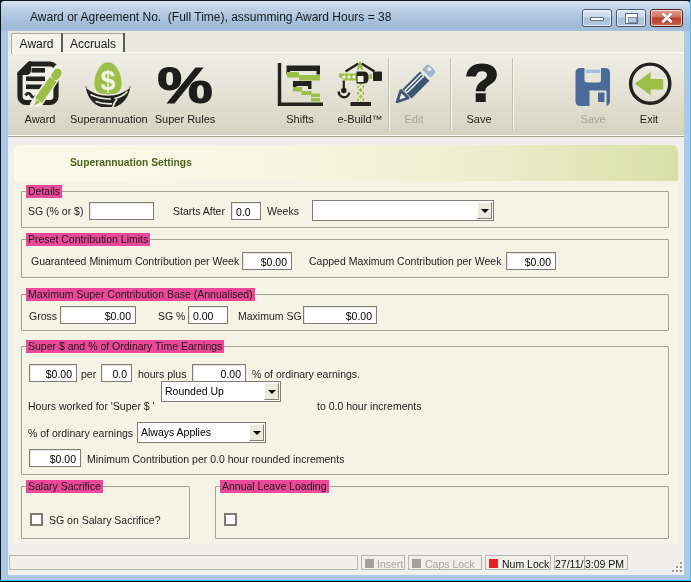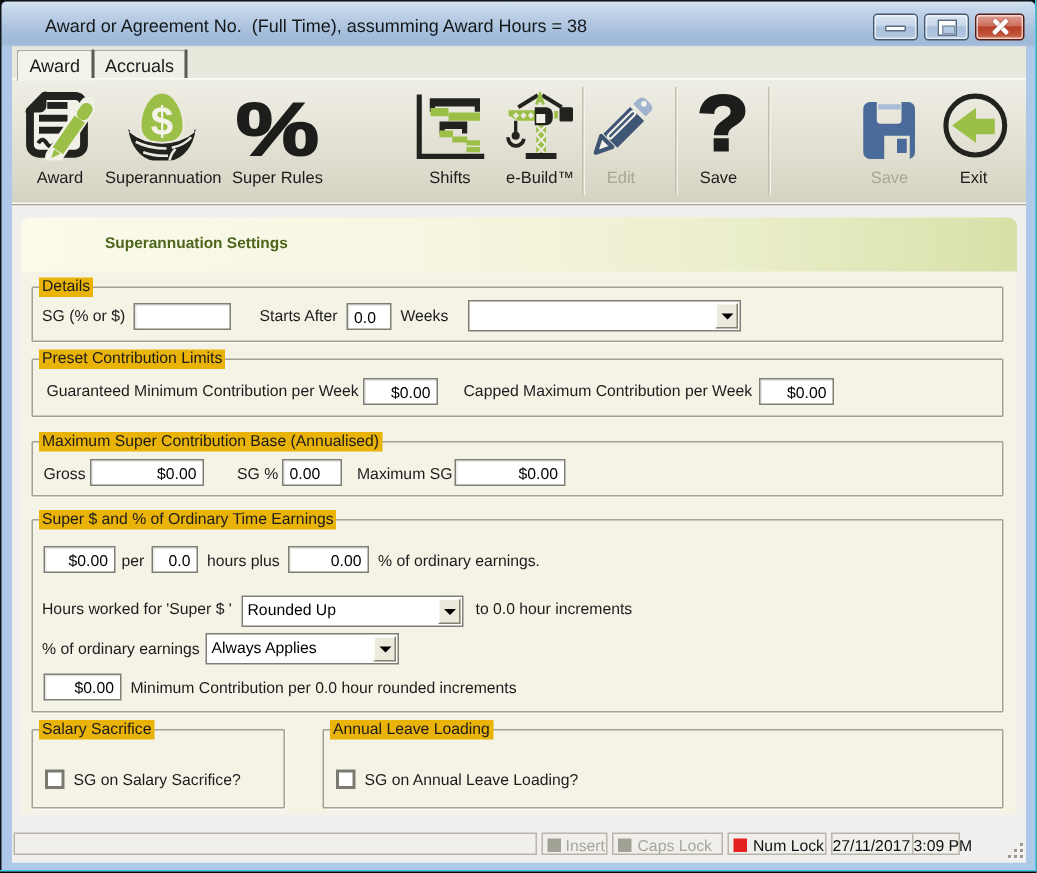--- a/index.html
+++ b/index.html
@@ -53,21 +53,21 @@
 .tbsep { position:absolute; top:5px; width:1px; height:72px; background:#c2c0ae; box-shadow:1px 0 0 #f4f3ec; }
 
 
 #content { position:absolute; left:0; top:106px; width:676px; height:416px; background:#f0efed; }
 #panel { position:absolute; left:6px; top:8px; width:664px; height:398px; background:#f5f3e6; border-radius:6px 6px 0 0; }
 #panelhead { position:absolute; left:0; top:0; width:664px; height:36px; border-radius:6px 6px 0 0;
   background:linear-gradient(90deg,#fbfaeb 0%,#f7f6e2 40%,#ebeecb 72%,#d8e0a8 100%); }
 #panelhead span { position:absolute; left:8px; top:12px; font-size:10.3px; font-weight:bold; color:#4c661c;margin-left:48px; }
 
 .grp { position:absolute; border:1px solid #a3a196; border-radius:1px; box-shadow:1px 1px 0 #fbfaf0; }
-.grp .cap { position:absolute; left:4px; top:-7px; background:#eab308; padding:0 2px; font-size:10.5px; color:#1c1c1c; height:13px; line-height:13px; }
+.grp .cap { position:absolute; left:4px; top:-7px; background:#ec4899; padding:0 2px; font-size:10.5px; color:#1c1c1c; height:13px; line-height:13px; }
 .lab { position:absolute; font-size:10.5px; color:#1c1c1c; white-space:nowrap; }
 .txt { position:absolute; background:#fff; border:1px solid #7e7e74; box-shadow:inset 1px 1px 0 #e8e8e4; font-size:10.5px; color:#000; }
 .txt span { position:absolute; right:4px; top:3px; }
 .txt span.lft { left:4px; right:auto; }
 .combo { position:absolute; background:#fff; border:1px solid #7e7e74; font-size:10.5px; color:#000; }
 .combo .ct { position:absolute; left:3px; top:3px; white-space:nowrap; }
 .combo .cb { position:absolute; right:1px; top:1px; bottom:1px; width:15px; background:#ece9dd;
   border:1px solid #fff; border-right-color:#82806f; border-bottom-color:#82806f; }
 .combo .cb::after { content:""; position:absolute; left:3px; top:6px; width:0; height:0;
   border-left:4px solid transparent; border-right:4px solid transparent; border-top:4px solid #000; }
@@ -277,21 +277,21 @@
       <div class="lab" style="left:67px;top:223px">per</div>
       <div class="txt" style="left:87px;top:219px;width:31px;height:18px">
           <span>0.0</span>
         </div>
       <div class="lab" style="left:124px;top:223px">hours plus</div>
       <div class="txt" style="left:178px;top:219px;width:54px;height:18px">
           <span>0.00</span>
         </div>
       <div class="lab" style="left:238px;top:223px">% of ordinary earnings.</div>
       <div class="lab" style="left:14px;top:255px">Hours worked for 'Super $ '</div>
-      <div class="combo" style="left:147px;top:252px;width:148px;height:21px">
+      <div class="combo" style="left:147px;top:236px;width:120px;height:21px">
           <span class="ct">Rounded Up</span>
           <span class="cb"></span>
         </div>
       <div class="lab" style="left:303px;top:255px">to 0.0 hour increments</div>
       <div class="lab" style="left:14px;top:282px">% of ordinary earnings</div>
       <div class="combo" style="left:123px;top:277px;width:129px;height:21px">
           <span class="ct">Always Applies</span>
           <span class="cb"></span>
         </div>
       <div class="txt" style="left:15px;top:304px;width:52px;height:18px">
@@ -302,41 +302,40 @@
       <div class="grp" style="left:7px;top:341px;width:169px;height:53px">
           <div class="cap">Salary Sacrifice</div>
         </div>
       <div class="chk" style="left:16px;top:368px"></div>
       <div class="lab" style="left:35px;top:369px">SG on Salary Sacrifice?</div>
 
       <div class="grp" style="left:201px;top:341px;width:454px;height:53px">
           <div class="cap">Annual Leave Loading</div>
         </div>
       <div class="chk" style="left:210px;top:368px"></div>
-      <div class="lab" style="left:229px;top:369px">SG on Annual Leave Loading?</div>
     </div>
   </div>
   <div id="status">
     <div class="sp" style="left:1px;width:349px"></div>
     <div class="sp" style="left:353px;width:44px">
         <span class="sq" style="background:#a2a196"></span>
         <span class="t" style="color:#a7a69a;left:15px;text-align:left">Insert</span>
       </div>
     <div class="sp" style="left:400px;width:74px">
         <span class="sq" style="background:#a2a196"></span>
         <span class="t" style="color:#a7a69a;left:16px;text-align:left">Caps Lock</span>
       </div>
     <div class="sp" style="left:477px;width:66px">
         <span class="sq" style="background:#e42320"></span>
         <span class="t" style="color:#101010;left:16px;text-align:left">Num Lock</span>
       </div>
     <div class="sp" style="left:546px;width:57px">
         <span class="t" style="color:#101010">27/11/2017</span>
       </div>
-    <div class="sp" style="left:600px;width:32px">
+    <div class="sp" style="left:576px;width:44px">
         <span class="t" style="color:#101010">3:09 PM</span>
       </div>
     <div id="grip">
       <i style="left:8px;top:0px"></i>
       <i style="left:4px;top:4px"></i>
         <i style="left:8px;top:4px"></i>
       <i style="left:0px;top:8px"></i>
         <i style="left:4px;top:8px"></i>
         <i style="left:8px;top:8px"></i>
     </div>

